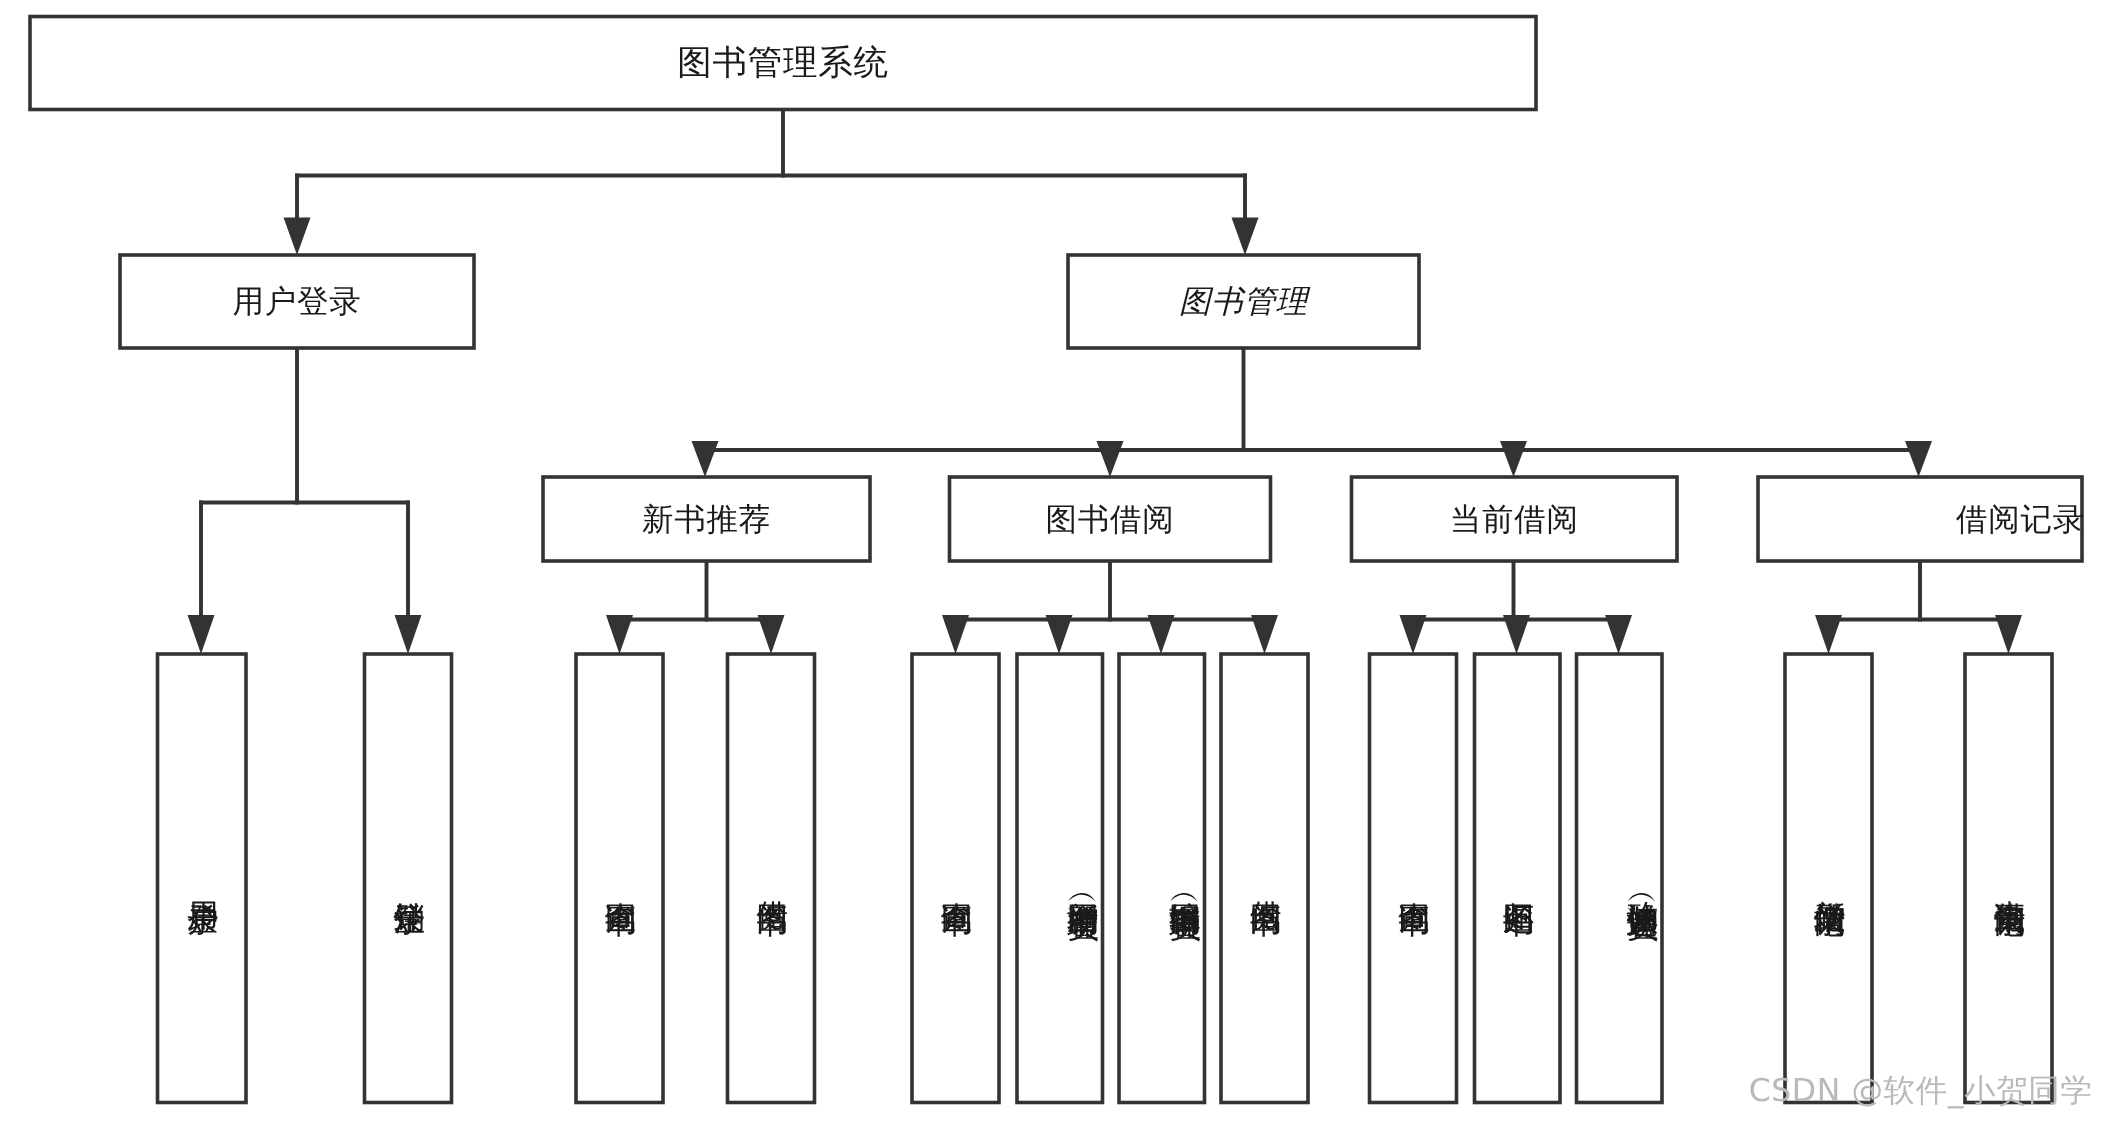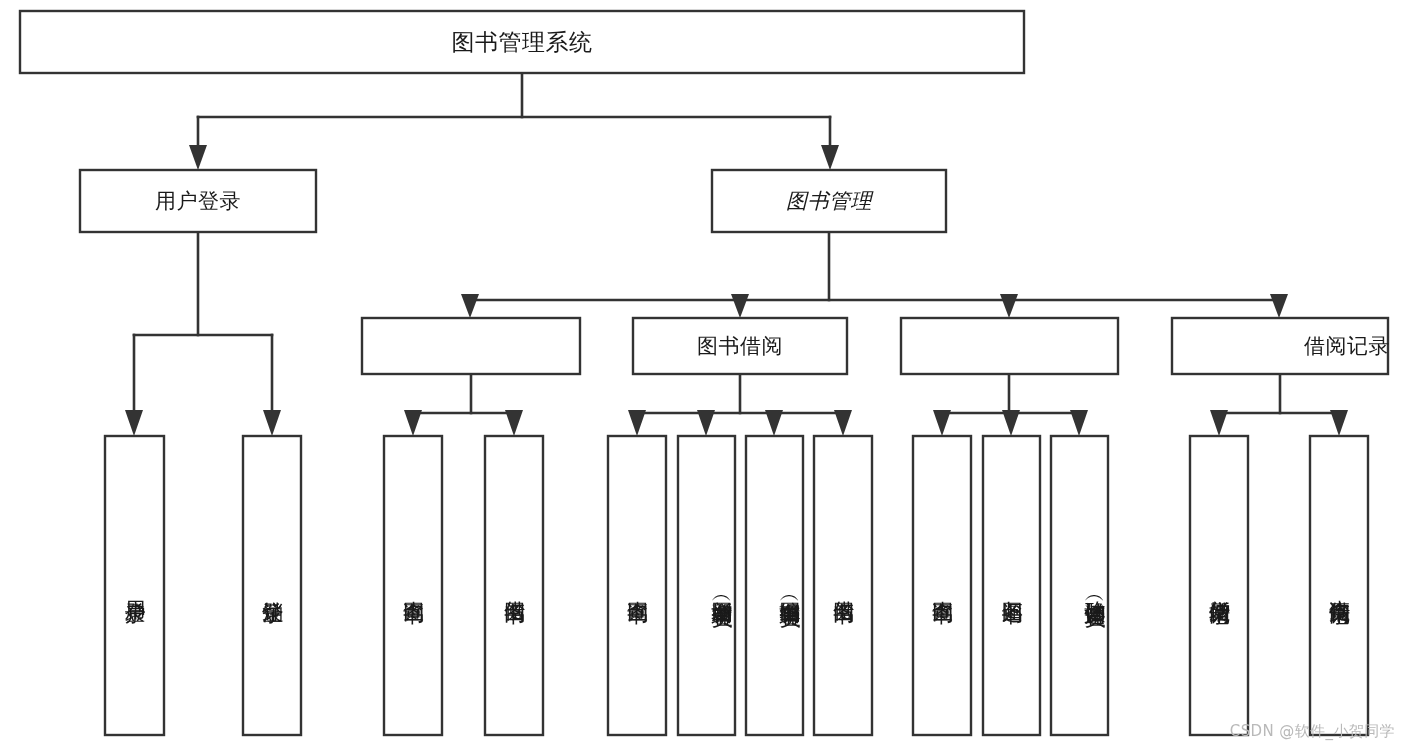--- a/index.html
+++ b/index.html
@@ -63,21 +63,21 @@
     letter-spacing: 1px;
     writing-mode: vertical-rl;
     text-orientation: upright;
     pointer-events: none;
   }
   .watermark {
     position: absolute;
     right: 10px;
     bottom: 6px;
     color: #b9b9b9;
-    font-size: 15px;
+    font-size: 21px;
     letter-spacing: 0.4px;
     white-space: nowrap;
     pointer-events: none;
   }
 </style>
 </head>
 <body>
 
 <div id="diagram-root">
 
@@ -179,21 +179,23 @@
     <rect class="node-box" x="1051" y="436" width="57" height="299"></rect>
     <rect class="node-box" x="1190" y="436" width="58" height="299"></rect>
     <rect class="node-box" x="1310" y="436" width="58" height="299"></rect>
   </svg>
 
   <div class="node-label-h" style="left:20px; top:11px; width:1004px; height:62px; font-size:23px;">图书管理系统</div>
 
   <div class="node-label-h" style="left:80px; top:170px; width:236px; height:62px;">用户登录</div>
   <div class="node-label-h" style="left:712px; top:170px; width:234px; height:62px;font-style:italic;">图书管理</div>
 
+  <div class="node-label-h" style="left:362px; top:318px; width:218px; height:56px;">新书推荐</div>
   <div class="node-label-h" style="left:633px; top:318px; width:214px; height:56px;">图书借阅</div>
+  <div class="node-label-h" style="left:901px; top:318px; width:217px; height:56px;">当前借阅</div>
   <div class="node-label-h" style="left:1239px; top:318px; width:216px; height:56px;">借阅记录</div>
 
   <div class="node-label-v" style="left:105px; top:436px; width:59px; height:299px;">用户登录</div>
   <div class="node-label-v" style="left:243px; top:436px; width:58px; height:299px;">注销登录</div>
   <div class="node-label-v" style="left:384px; top:436px; width:58px; height:299px;">查询图书</div>
   <div class="node-label-v" style="left:485px; top:436px; width:58px; height:299px;">借阅图书</div>
   <div class="node-label-v" style="left:608px; top:436px; width:58px; height:299px;">查询图书</div>
   <div class="node-label-v" style="left:678px; top:436px; width:57px; height:299px; align-items:flex-start; padding-top:6px; box-sizing:border-box;">新增图书（管理员）</div>
   <div class="node-label-v" style="left:746px; top:436px; width:57px; height:299px; align-items:flex-start; padding-top:6px; box-sizing:border-box;">编辑图书（管理员）</div>
   <div class="node-label-v" style="left:814px; top:436px; width:58px; height:299px;">借阅图书</div>

